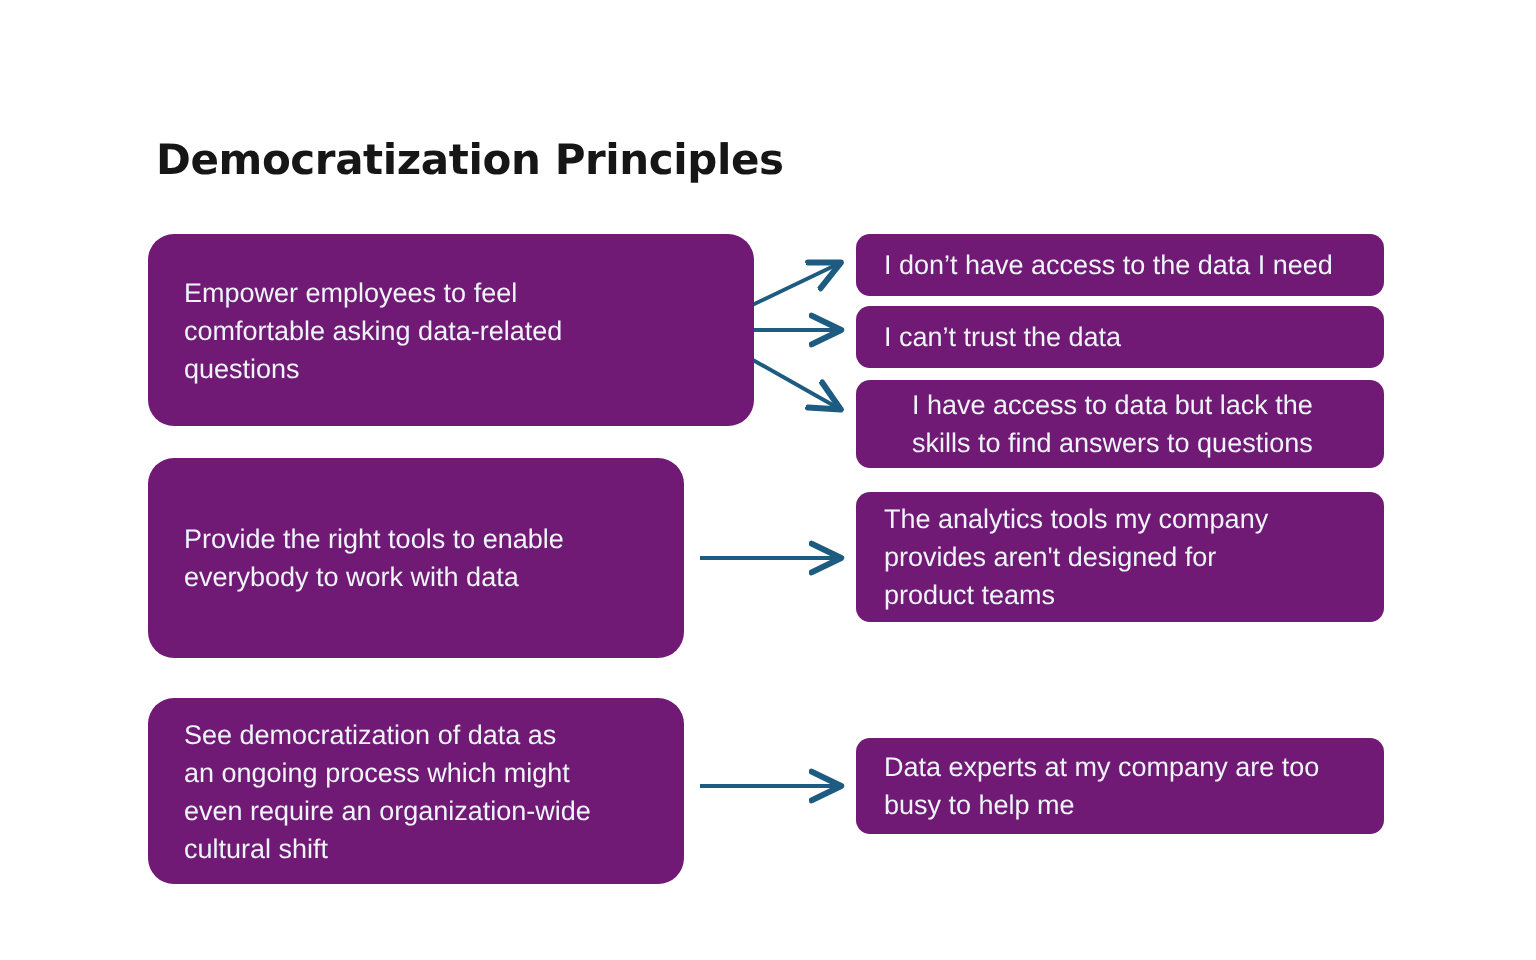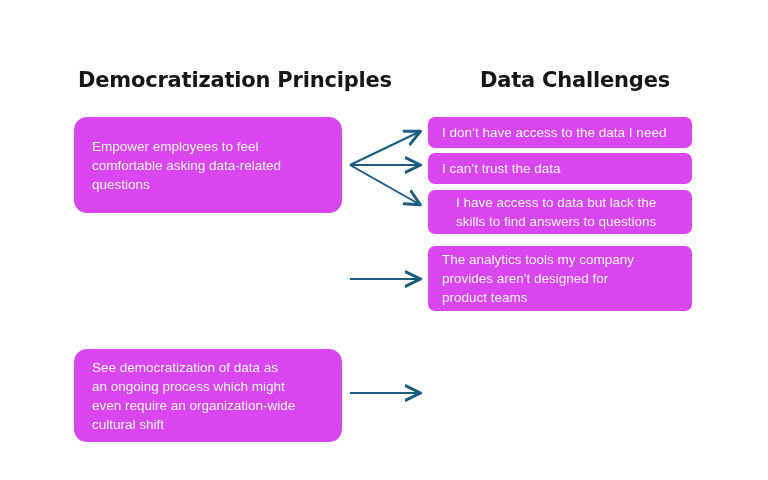--- a/index.html
+++ b/index.html
@@ -30,40 +30,40 @@
     font-size: 21px;
     color: #161616;
     letter-spacing: -0.2px;
     white-space: nowrap;
   }
   #heading-left  { left: 78px;  top: 52px; }
   #heading-right { left: 480px; top: 52px; }
 
   .node {
     position: absolute;
-    background: #d946ef;
+    background: #701a75;
     color: #eef4f8;
     box-sizing: border-box;
     display: flex;
     align-items: center;
   }
   .node .txt {
     display: block;
     width: 100%;
     white-space: pre-line;
   }
 
   
   .principle {
     border-radius: 13px;
     padding: 0 18px;
     font-size: 13.5px;
     line-height: 19px;
   }
-  #principle-0 { left: 74px; top: 101px; width: 268px; height: 96px; }
+  #principle-0 { left: 74px; top: 101px; width: 303px; height: 96px; }
   #principle-1 { left: 74px; top: 213px; width: 268px; height: 100px; }
   #principle-2 { left: 74px; top: 333px; width: 268px; height: 93px; }
 
   
   .challenge {
     border-radius: 7px;
     padding: 0 14px;
     font-size: 13.5px;
     line-height: 19px;
   }
@@ -81,21 +81,20 @@
     pointer-events: none;
   }
 </style>
 </head>
 <body>
 
 <div id="stage">
 
   <div class="heading" id="heading-left">Democratization Principles</div>
 
-  <div class="heading" id="heading-right">Data Challenges</div>
 
   <svg id="connectors" viewBox="0 0 768 480" xmlns="http://www.w3.org/2000/svg">
     <defs>
       <marker id="ah" markerWidth="9" markerHeight="9" refX="7.2" refY="4.5" orient="auto" markerUnits="strokeWidth">
         <path d="M0.6,0.9 L8,4.5 L0.6,8.1" fill="none" stroke="#1d5b80" stroke-width="1.5" stroke-linecap="round" stroke-linejoin="round"></path>
       </marker>
     </defs>
     <g stroke="#1d5b80" stroke-width="2" fill="none">
       <line x1="350" y1="149" x2="419" y2="116" marker-end="url(#ah)"></line>
       <line x1="350" y1="149" x2="419" y2="149" marker-end="url(#ah)"></line>
@@ -104,20 +103,24 @@
       <line x1="350" y1="377" x2="419" y2="377" marker-end="url(#ah)"></line>
     </g>
   </svg>
 
   <div class="node principle" id="principle-0">
     <span class="txt">Empower employees to feel
 comfortable asking data-related
 questions</span>
   </div>
 
+  <div class="node principle" id="principle-1">
+    <span class="txt">Provide the right tools to enable
+everybody to work with data</span>
+  </div>
 
   <div class="node principle" id="principle-2">
     <span class="txt">See democratization of data as
 an ongoing process which might
 even require an organization-wide
 cultural shift</span>
   </div>
 
   <div class="node challenge" id="challenge-0">
     <span class="txt">I don’t have access to the data I need</span>
@@ -131,14 +134,18 @@
     <span class="txt">I have access to data but lack the
 skills to find answers to questions</span>
   </div>
 
   <div class="node challenge" id="challenge-3">
     <span class="txt">The analytics tools my company
 provides aren't designed for
 product teams</span>
   </div>
 
+  <div class="node challenge" id="challenge-4">
+    <span class="txt">Data experts at my company are too
+busy to help me</span>
+  </div>
 
 </div>
 
 </body></html>

